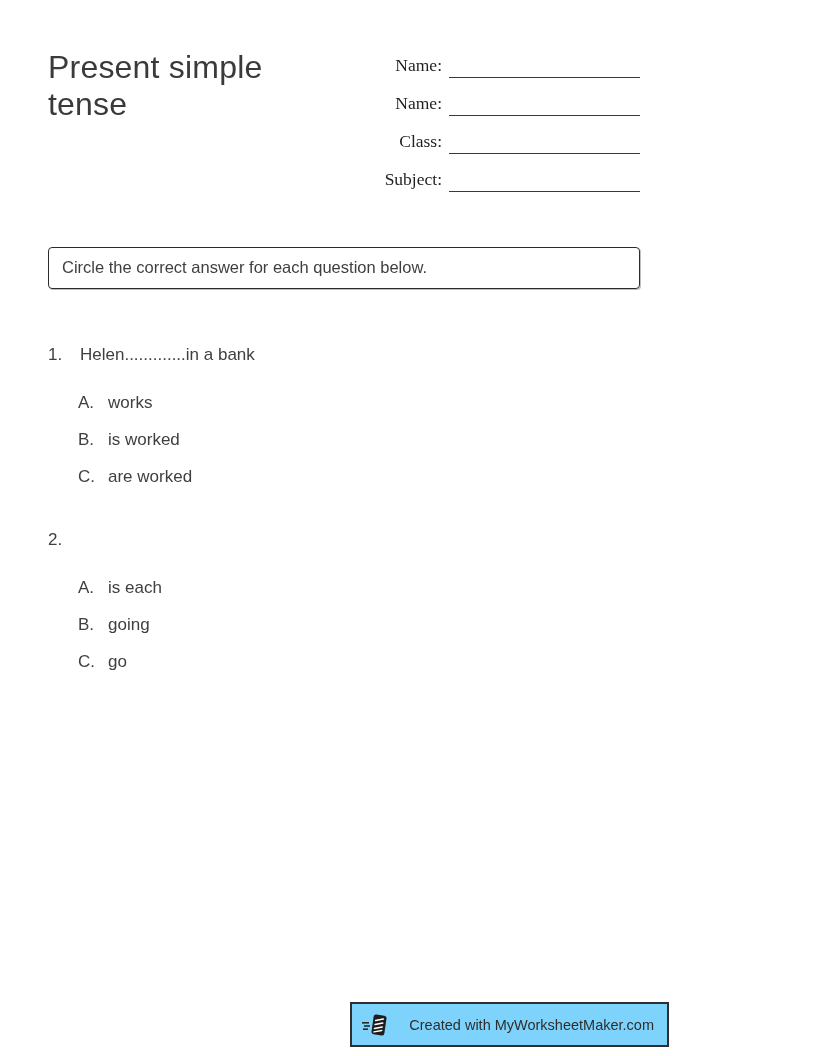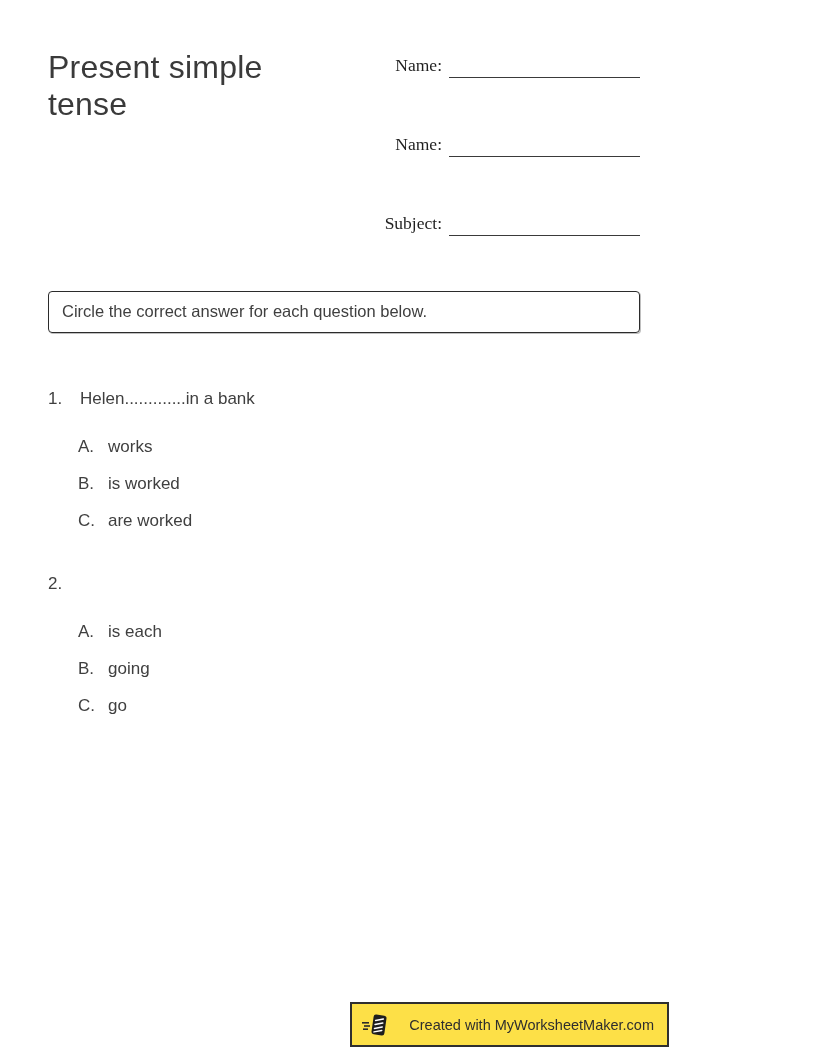--- a/index.html
+++ b/index.html
@@ -20,21 +20,21 @@
     align-items: flex-start;
     padding: 40px 48px 0 48px;
   }
   .title {
     font-size: 32px;
     font-weight: 400;
     color: #3a3a3a;
     letter-spacing: 0.2px;
     margin-top: 9px;
   }
-  .fields { display: flex; flex-direction: column; gap: 41px; }
+  .fields { display: flex; flex-direction: column; }
   .field-row {
     display: flex;
     align-items: flex-end;
     height: 38px;
   }
   .field-label {
     font-family: "Liberation Serif", serif;
     font-size: 17.5px;
     color: #1f1f1f;
     width: 92px;
@@ -78,41 +78,45 @@
   
   .footer-badge {
     position: absolute;
     right: 19px;
     bottom: 9px;
     height: 45px;
     display: flex;
     align-items: center;
     gap: 21px;
     border: 2px solid #2f2f2f;
-    background: #fde047;
+    background: #7dd3fc;
     padding: 0 13px 0 9px;
   }
   .footer-logo { flex: none; display: flex; align-items: center; }
   .footer-text { font-size: 14.5px; color: #2e2e2e; white-space: nowrap; }
 </style>
 </head>
 <body>
 
 <div class="page">
 
   <div class="header">
     <h1 class="title">Present simple tense</h1>
 
     <div class="fields">
       <div class="field-row">
         <span class="field-label">Name:</span>
         <span class="field-line"></span>
       </div>
       <div class="field-row">
         <span class="field-label">Name:</span>
+        <span class="field-line"></span>
+      </div>
+      <div class="field-row">
+        <span class="field-label">Class:</span>
         <span class="field-line"></span>
       </div>
       <div class="field-row">
         <span class="field-label">Subject:</span>
         <span class="field-line"></span>
       </div>
     </div>
   </div>
 
   <div class="instruction-box">

